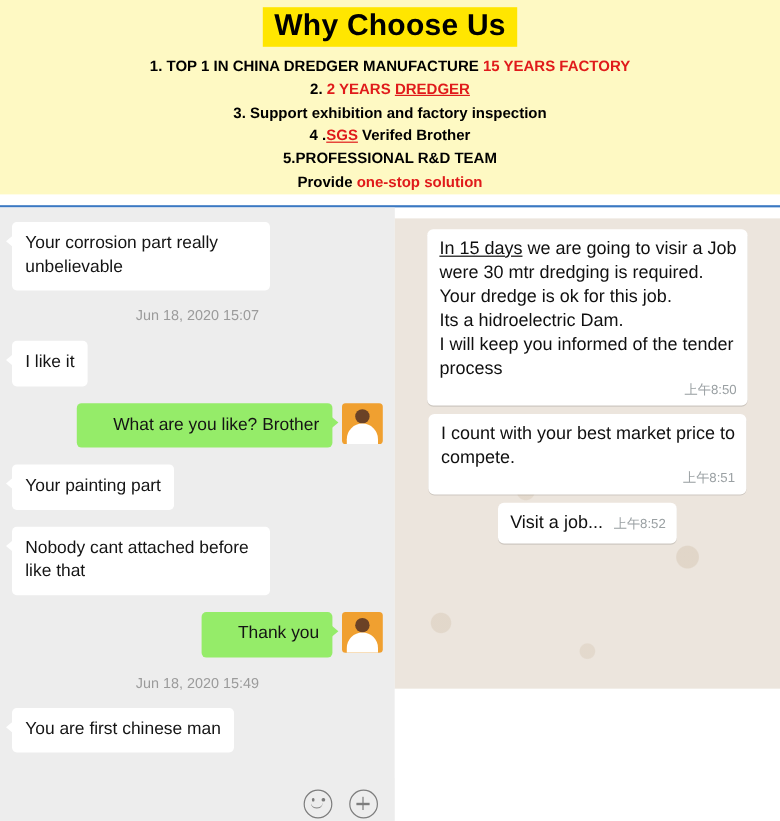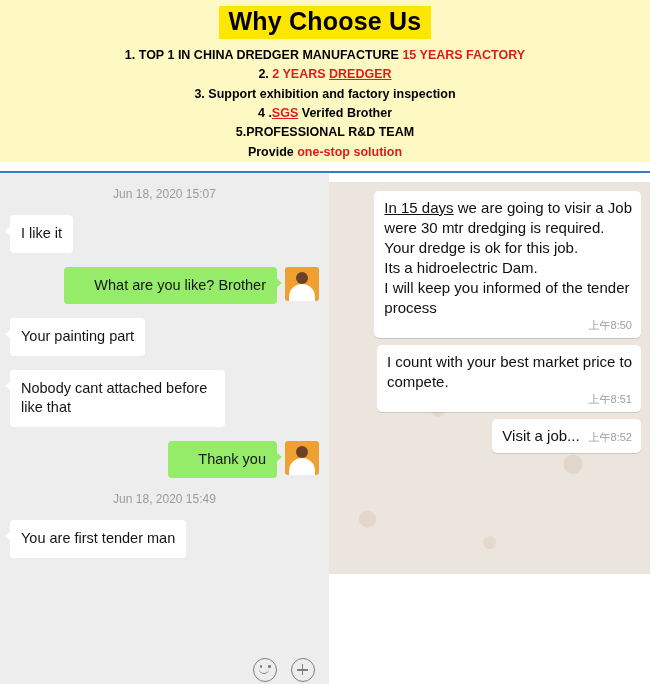--- a/index.html
+++ b/index.html
@@ -216,21 +216,21 @@
       radial-gradient(circle at 76% 72%, rgba(214,199,180,0.5) 0 9px, transparent 10px),
       radial-gradient(circle at 12% 86%, rgba(214,199,180,0.45) 0 8px, transparent 9px),
       radial-gradient(circle at 50% 92%, rgba(214,199,180,0.4) 0 6px, transparent 7px);
     pointer-events: none;
   }
   .wa-row {
     position: relative;
     padding: 0 9px;
     margin-bottom: 7px;
     display: flex;
-    justify-content: flex-end;
+    justify-content: center;
     z-index: 1;
   }
   .wa-bubble {
     position: relative;
     background: #ffffff;
     border-radius: 5px;
     padding: 7px 9px 7px 10px;
     max-width: 288px;
     font-size: 15px;
     color: #101010;
@@ -294,20 +294,23 @@
   </div>
 
   <div class="hr-blue"></div>
 
   <div class="chats">
 
     <div class="chat-left">
 
       <div style="height:12px"></div>
 
+      <div class="msg-row left">
+        <div class="bubble white">Your corrosion part really unbelievable</div>
+      </div>
 
       <div class="ts-center">Jun 18, 2020 15:07</div>
 
       <div class="msg-row left">
         <div class="bubble white">I like it</div>
       </div>
 
       <div class="msg-row right">
         <div class="bubble green">What are you like? Brother</div>
         <div class="avatar">
@@ -328,21 +331,21 @@
         <div class="bubble green">Thank you</div>
         <div class="avatar">
           <div class="head"></div>
           <div class="body"></div>
         </div>
       </div>
 
       <div class="ts-center">Jun 18, 2020 15:49</div>
 
       <div class="msg-row left">
-        <div class="bubble white">You are first tender man</div>
+        <div class="bubble white">You are first chinese man</div>
       </div>
 
       <div class="left-toolbar">
         <span class="tb-icon">
           <span class="eye-l"></span>
             <span class="eye-r"></span>
             <span class="smile"></span>
         </span>
         <span class="tb-icon">
           <span class="plus-h"></span>

